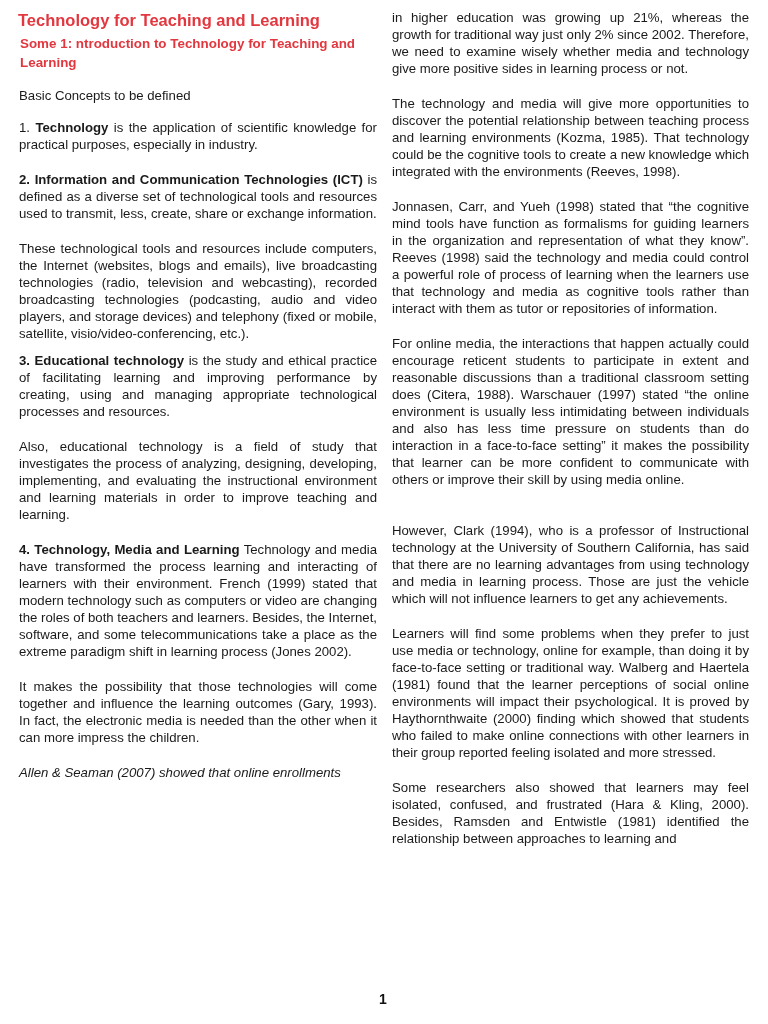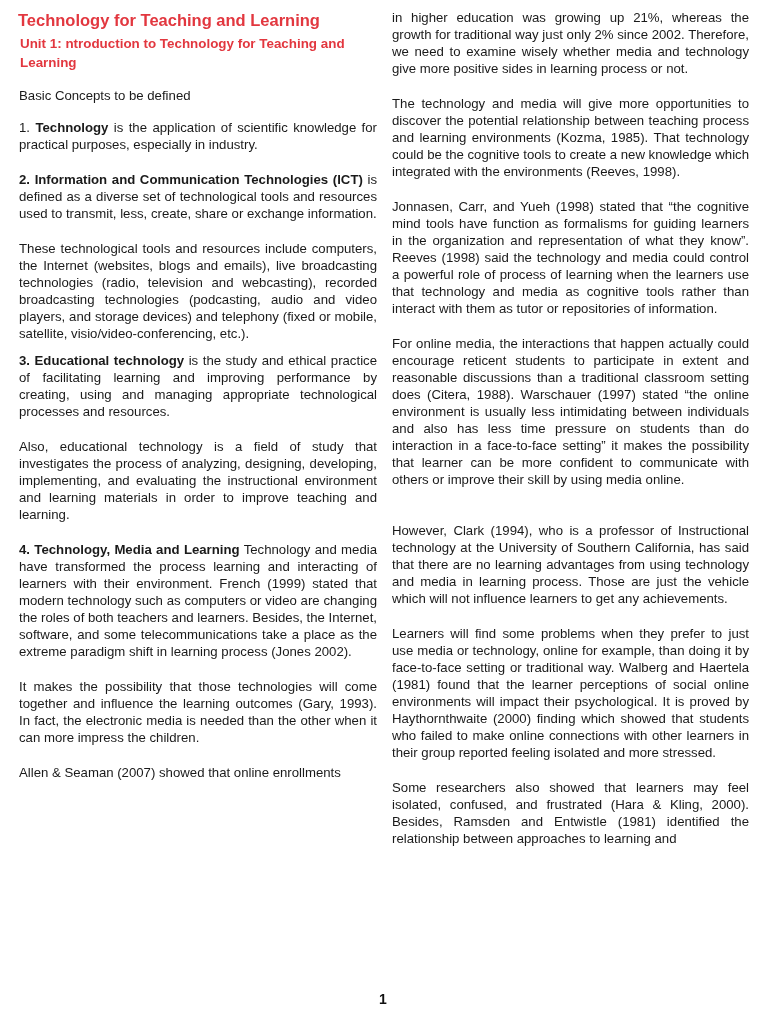--- a/index.html
+++ b/index.html
@@ -44,39 +44,39 @@
     line-height: 19px;
     margin: 3px 0 0 1px;
   }
   .para {
     font-size: 13.2px;
     line-height: 17px;
     text-align: justify;
     margin: 0;
   }
   .para b { font-weight: bold; }
-  .lastline-left { text-align: left; }
+  .lastline-left { text-align: left; font-style: italic; }
 
   .page-number {
     position: absolute;
     left: 379px;
     top: 991px;
     font-weight: bold;
     font-size: 14px;
     color: #111;
   }
 </style>
 </head>
 <body>
 
 <div class="page">
 
   <div class="col col-left">
     <div class="doc-title">Technology for Teaching and Learning</div>
-    <div class="unit-title">Unit 1: ntroduction to Technology for Teaching and Learning</div>
+    <div class="unit-title">Some 1: ntroduction to Technology for Teaching and Learning</div>
 
     <p class="para" style="margin-top:15px;">Basic Concepts to be defined</p>
 
     <p class="para" style="margin-top:15px;">
       <span>1.</span>
       <b>Technology</b><span> is the application of scientific knowledge for practical purposes, especially in industry.</span>
     </p>
 
 
     <p class="para" style="margin-top:18px;">

